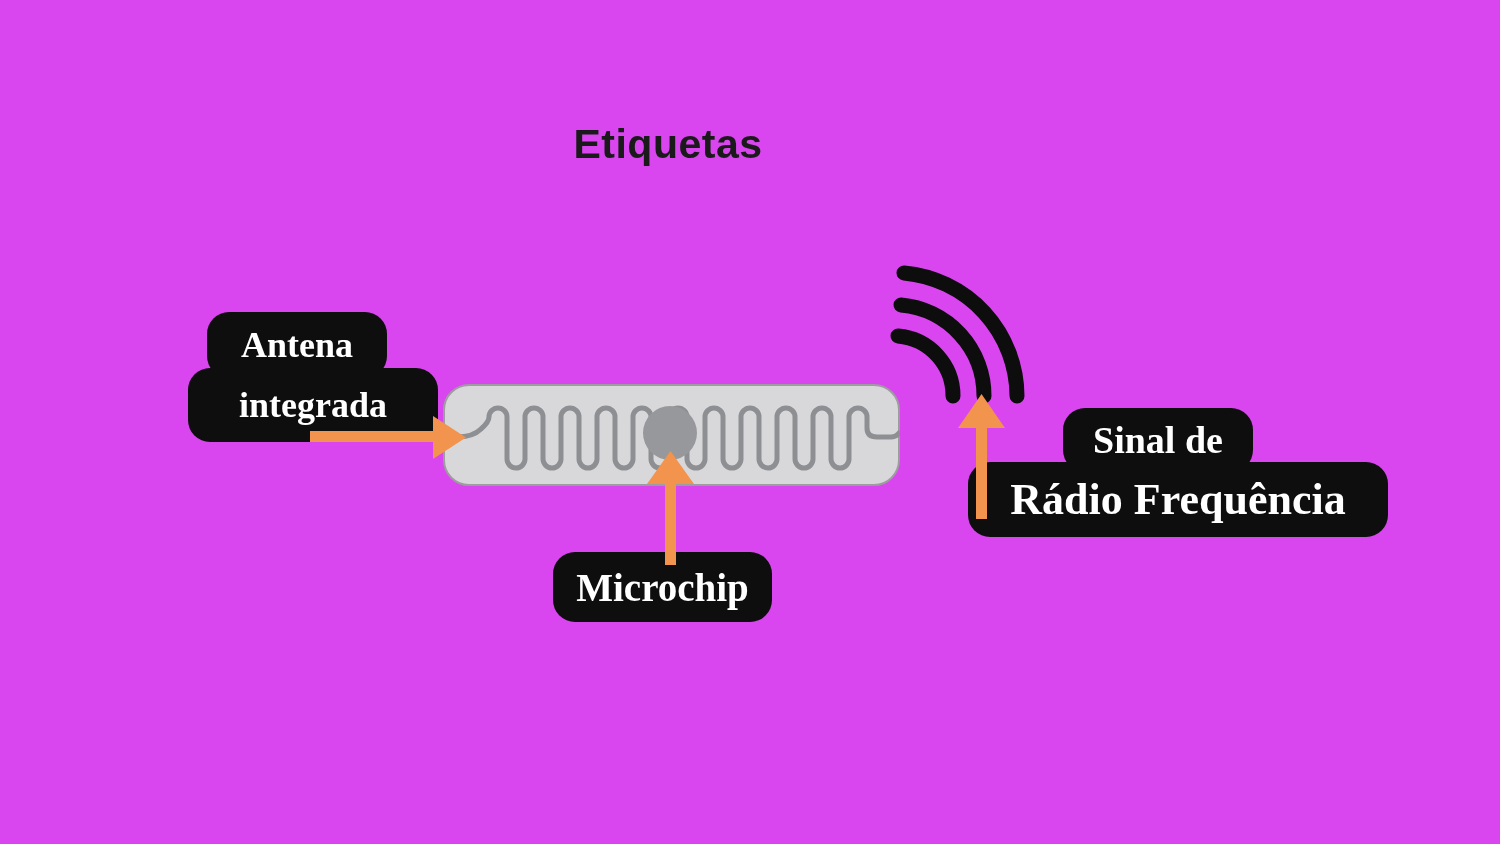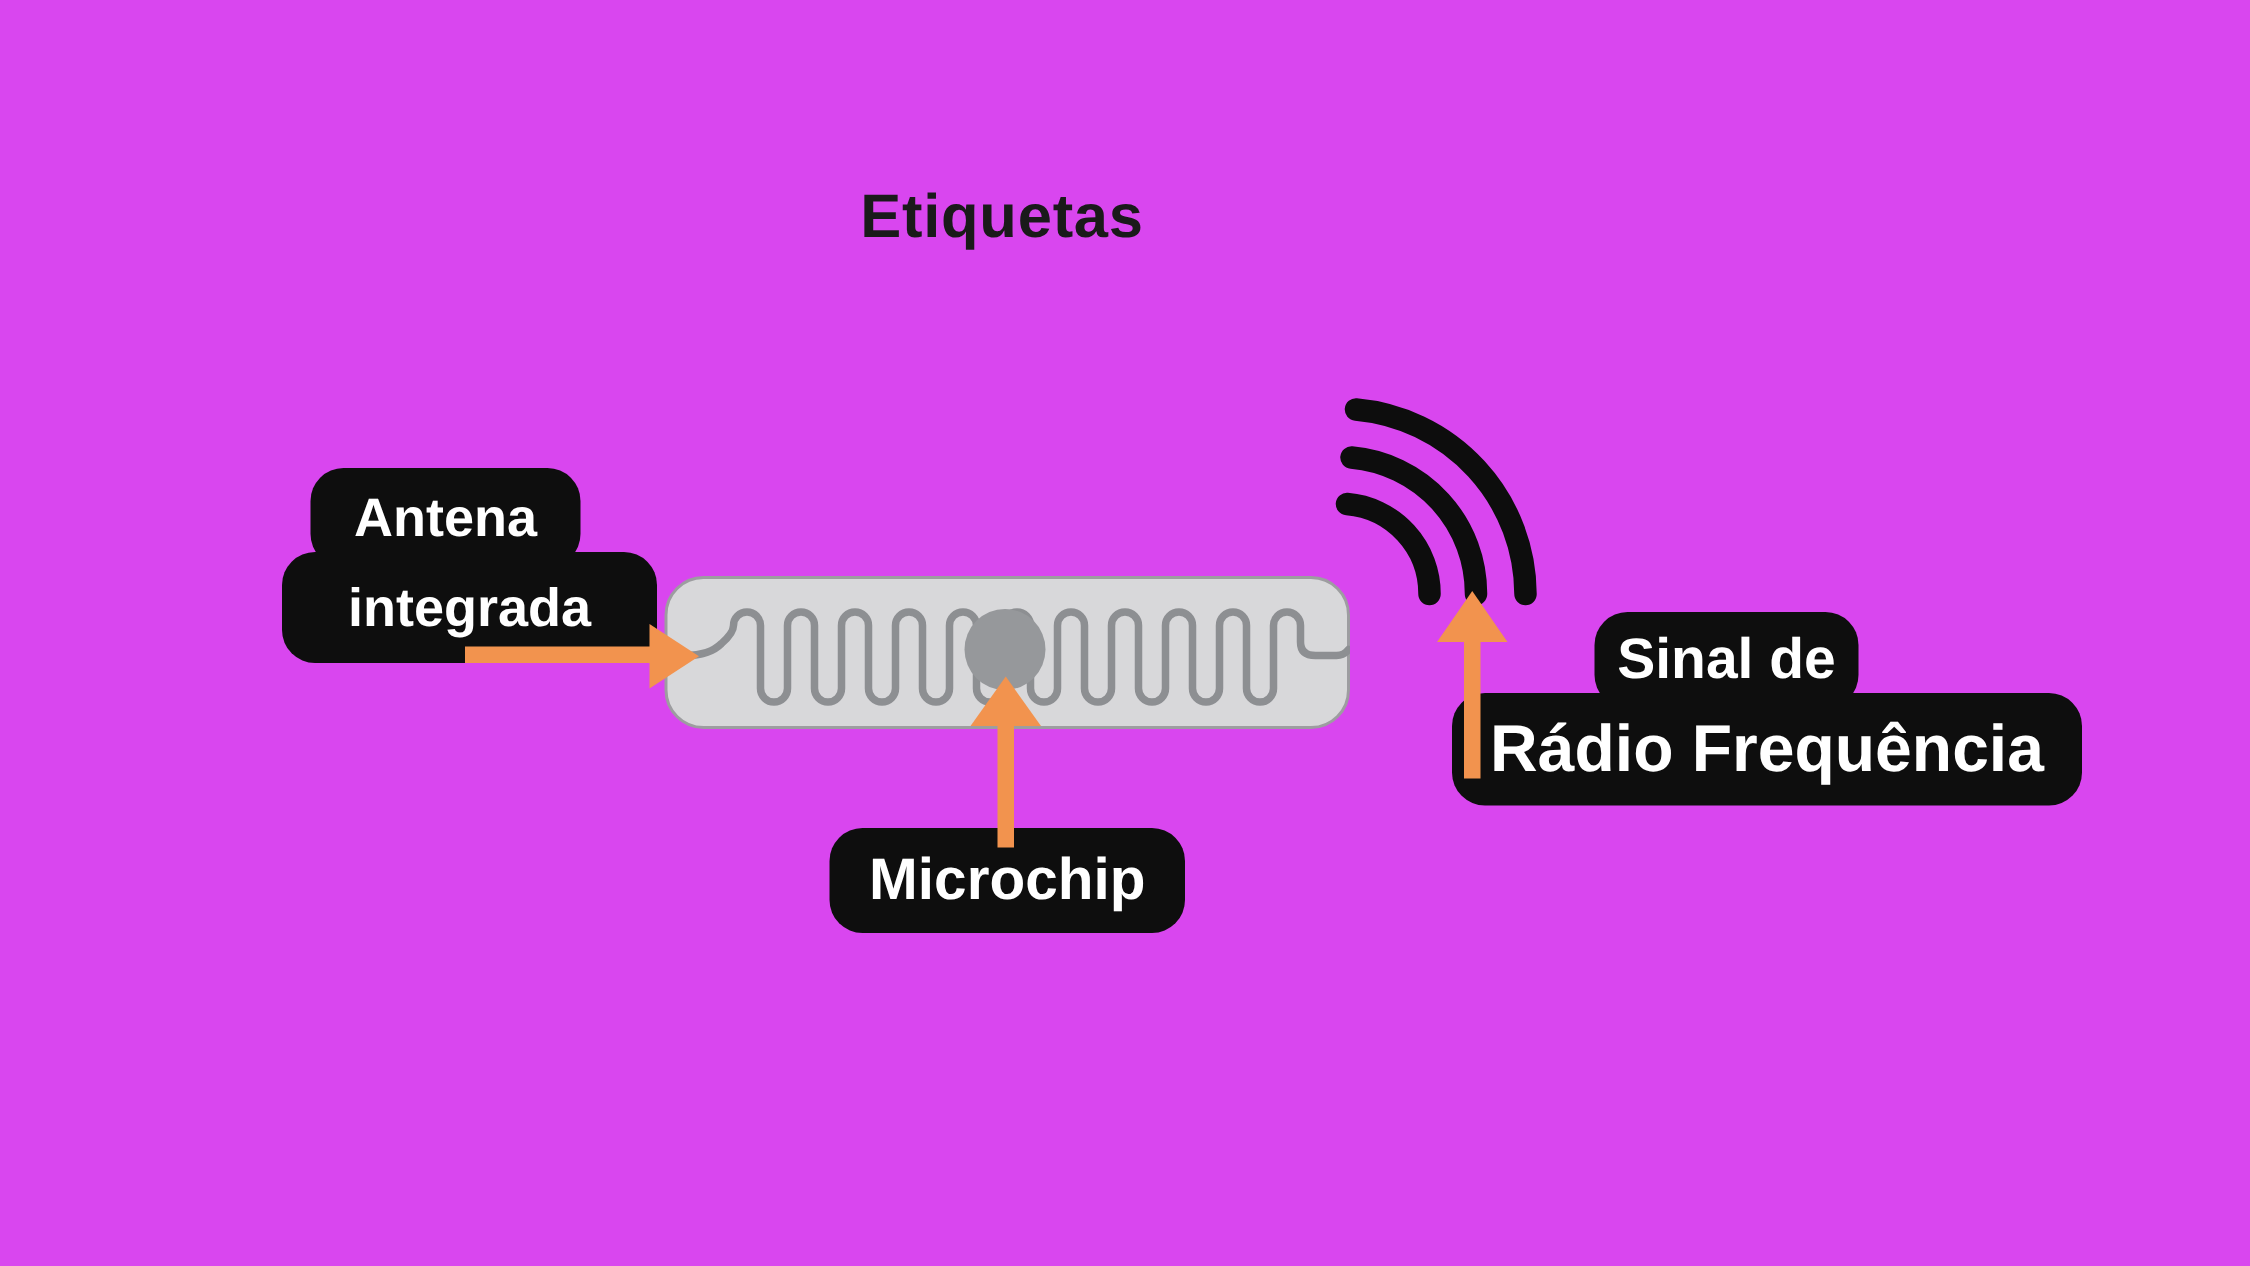--- a/index.html
+++ b/index.html
@@ -15,29 +15,29 @@
   .title{
     position:absolute;left:418px;top:116px;width:500px;
     text-align:center;color:#1a1a1a;font-weight:bold;
     font-size:41px;line-height:57px;letter-spacing:0.5px;
   }
 
   
   .pill{
     position:absolute;background:#0e0e0e;color:#ffffff;
     border-radius:22px;display:flex;align-items:center;justify-content:center;
-    font-weight:bold;z-index:2;
+    font-weight:bold;z-index:2;font-family:Liberation Serif, serif;
   }
 
   .pill-antena-1{left:207px;top:312px;width:180px;height:66px;font-size:36px;}
   .pill-antena-2{left:188px;top:368px;width:250px;height:74px;font-size:36px;}
 
-  .pill-microchip{left:553px;top:552px;width:237px;height:70px;font-size:39px;}
+  .pill-microchip{left:553px;top:552px;width:219px;height:70px;font-size:39px;}
 
-  .pill-sinal-1{left:1063px;top:408px;width:176px;height:64px;font-size:38px;}
+  .pill-sinal-1{left:1063px;top:408px;width:190px;height:64px;font-size:38px;}
   .pill-sinal-2{left:968px;top:462px;width:420px;height:75px;font-size:44px;}
 
   
   .tag{
     position:absolute;left:443px;top:384px;width:457px;height:102px;
     background:#d8d8da;border:2px solid #9d9da0;border-radius:26px;
     box-sizing:border-box;z-index:1;
   }
   .tag svg{position:absolute;left:-2px;top:-2px;}
 

